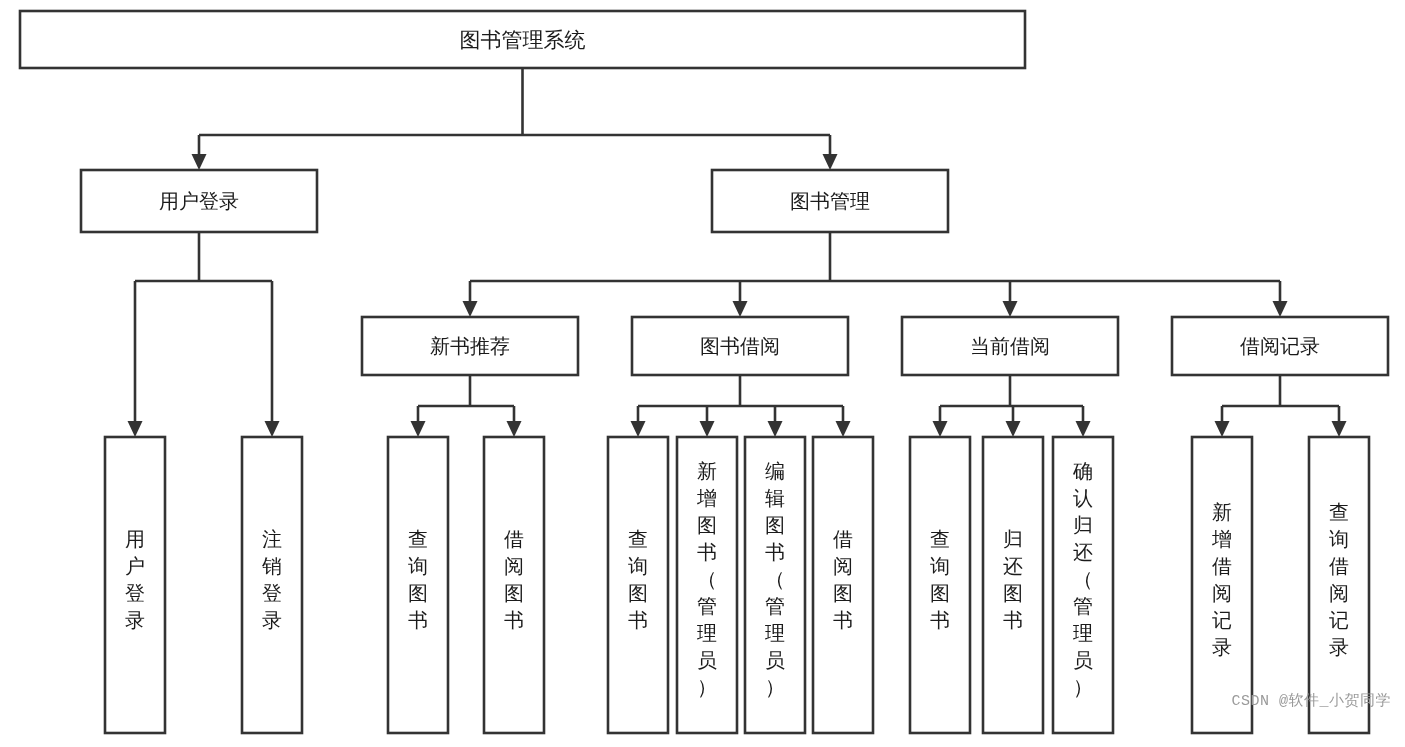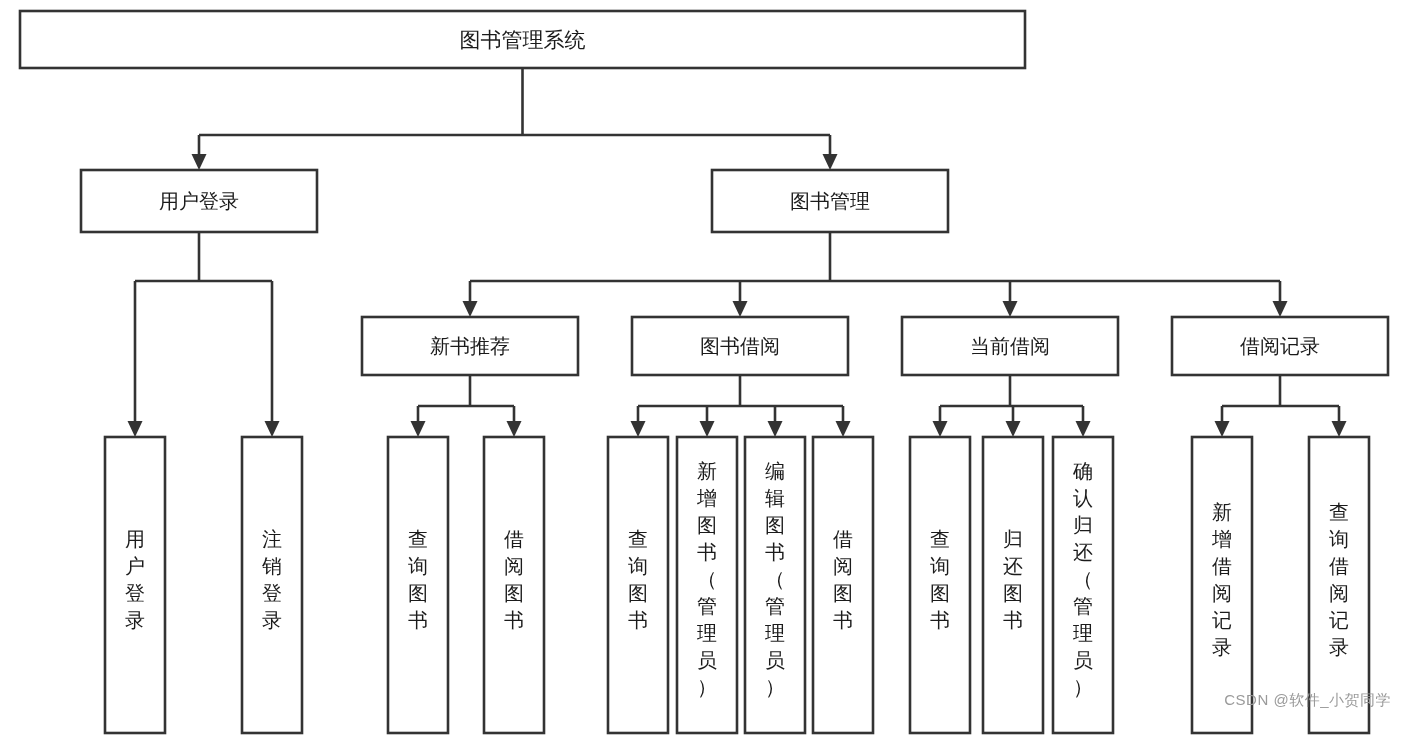--- a/index.html
+++ b/index.html
@@ -53,21 +53,21 @@
     stroke-linecap: butt;
   }
   .arrow-head {
     fill: #333333;
     stroke: none;
   }
   .watermark {
     position: absolute;
     right: 14px;
     bottom: 6px;
-    font-family: Liberation Sans, sans-serif;
+    font-family: Liberation Mono, monospace;
     font-size: 15px;
     color: #9a9a9a;
     letter-spacing: 0.5px;
     white-space: nowrap;
     user-select: none;
   }
 </style>
 </head>
 <body>
 

